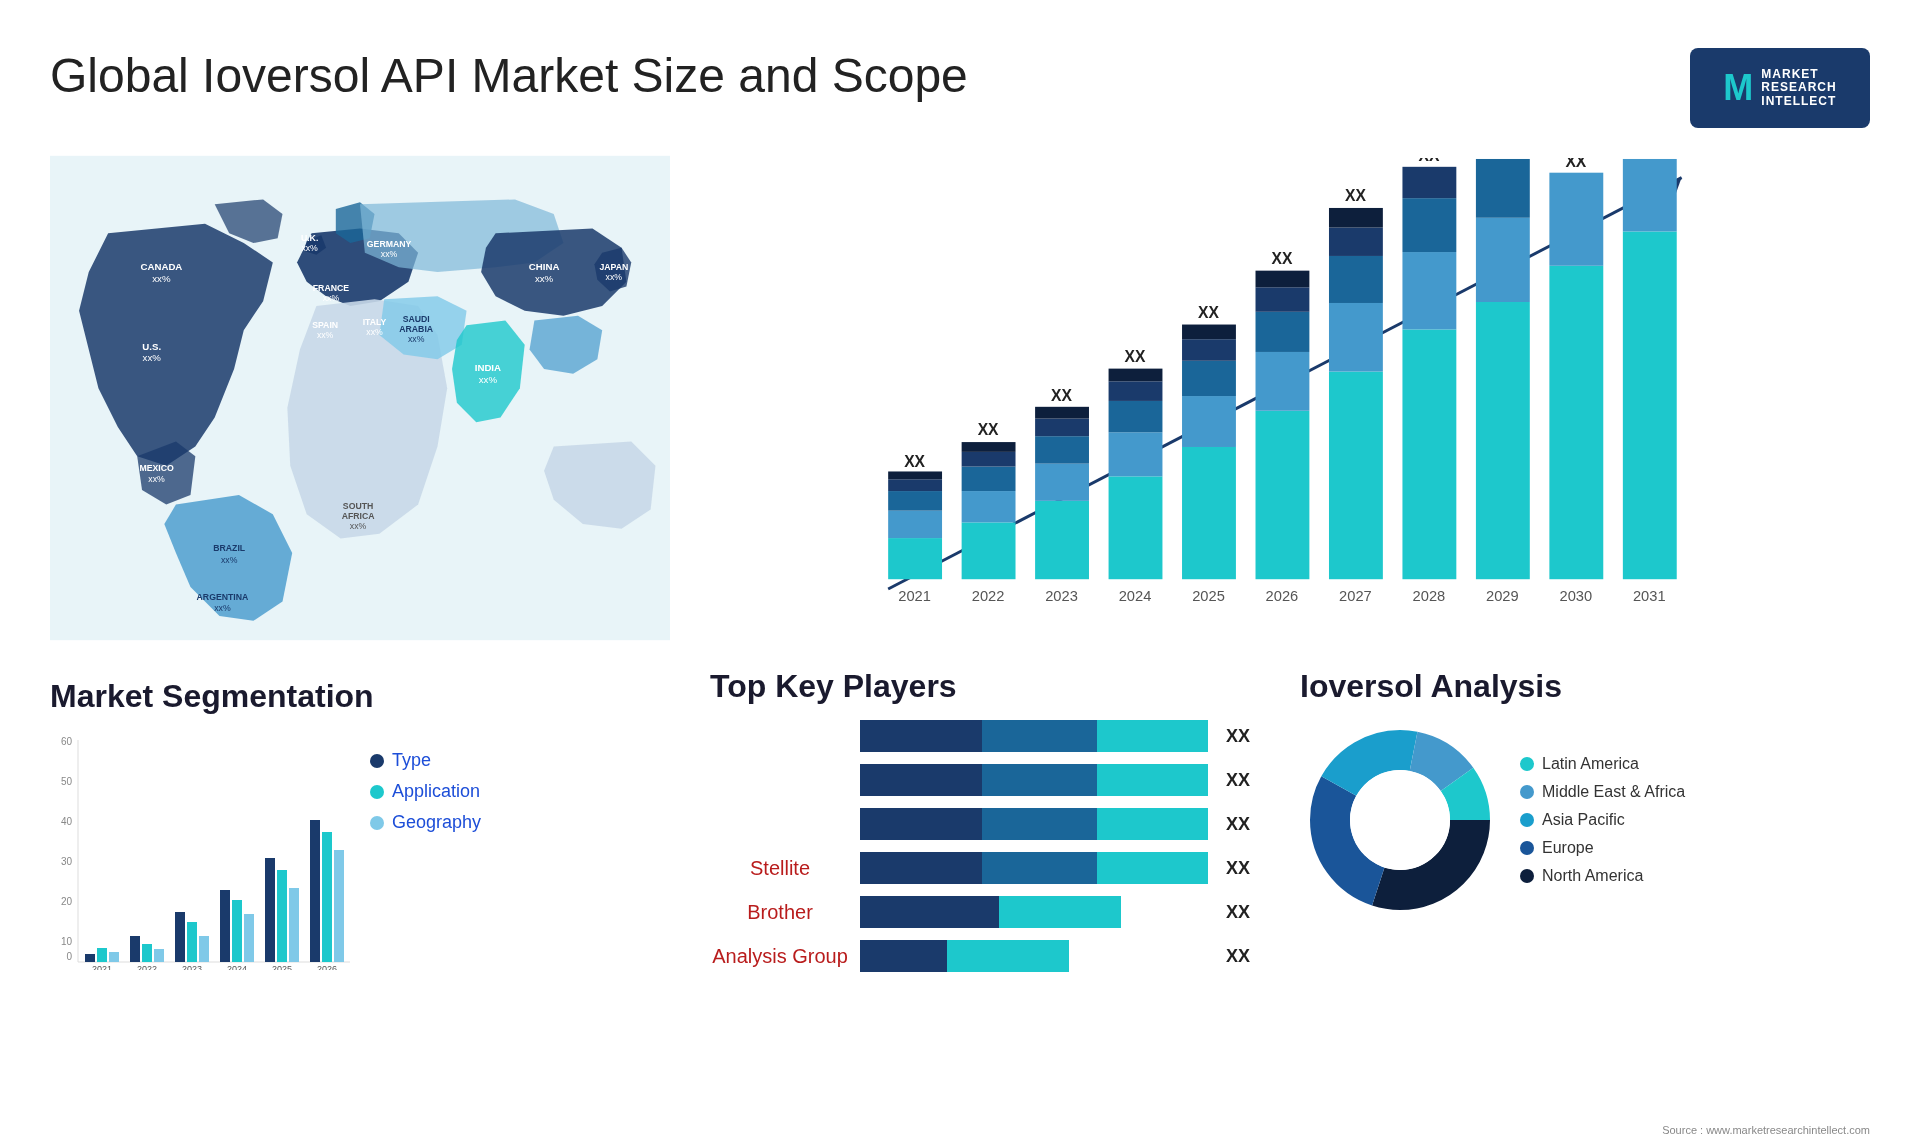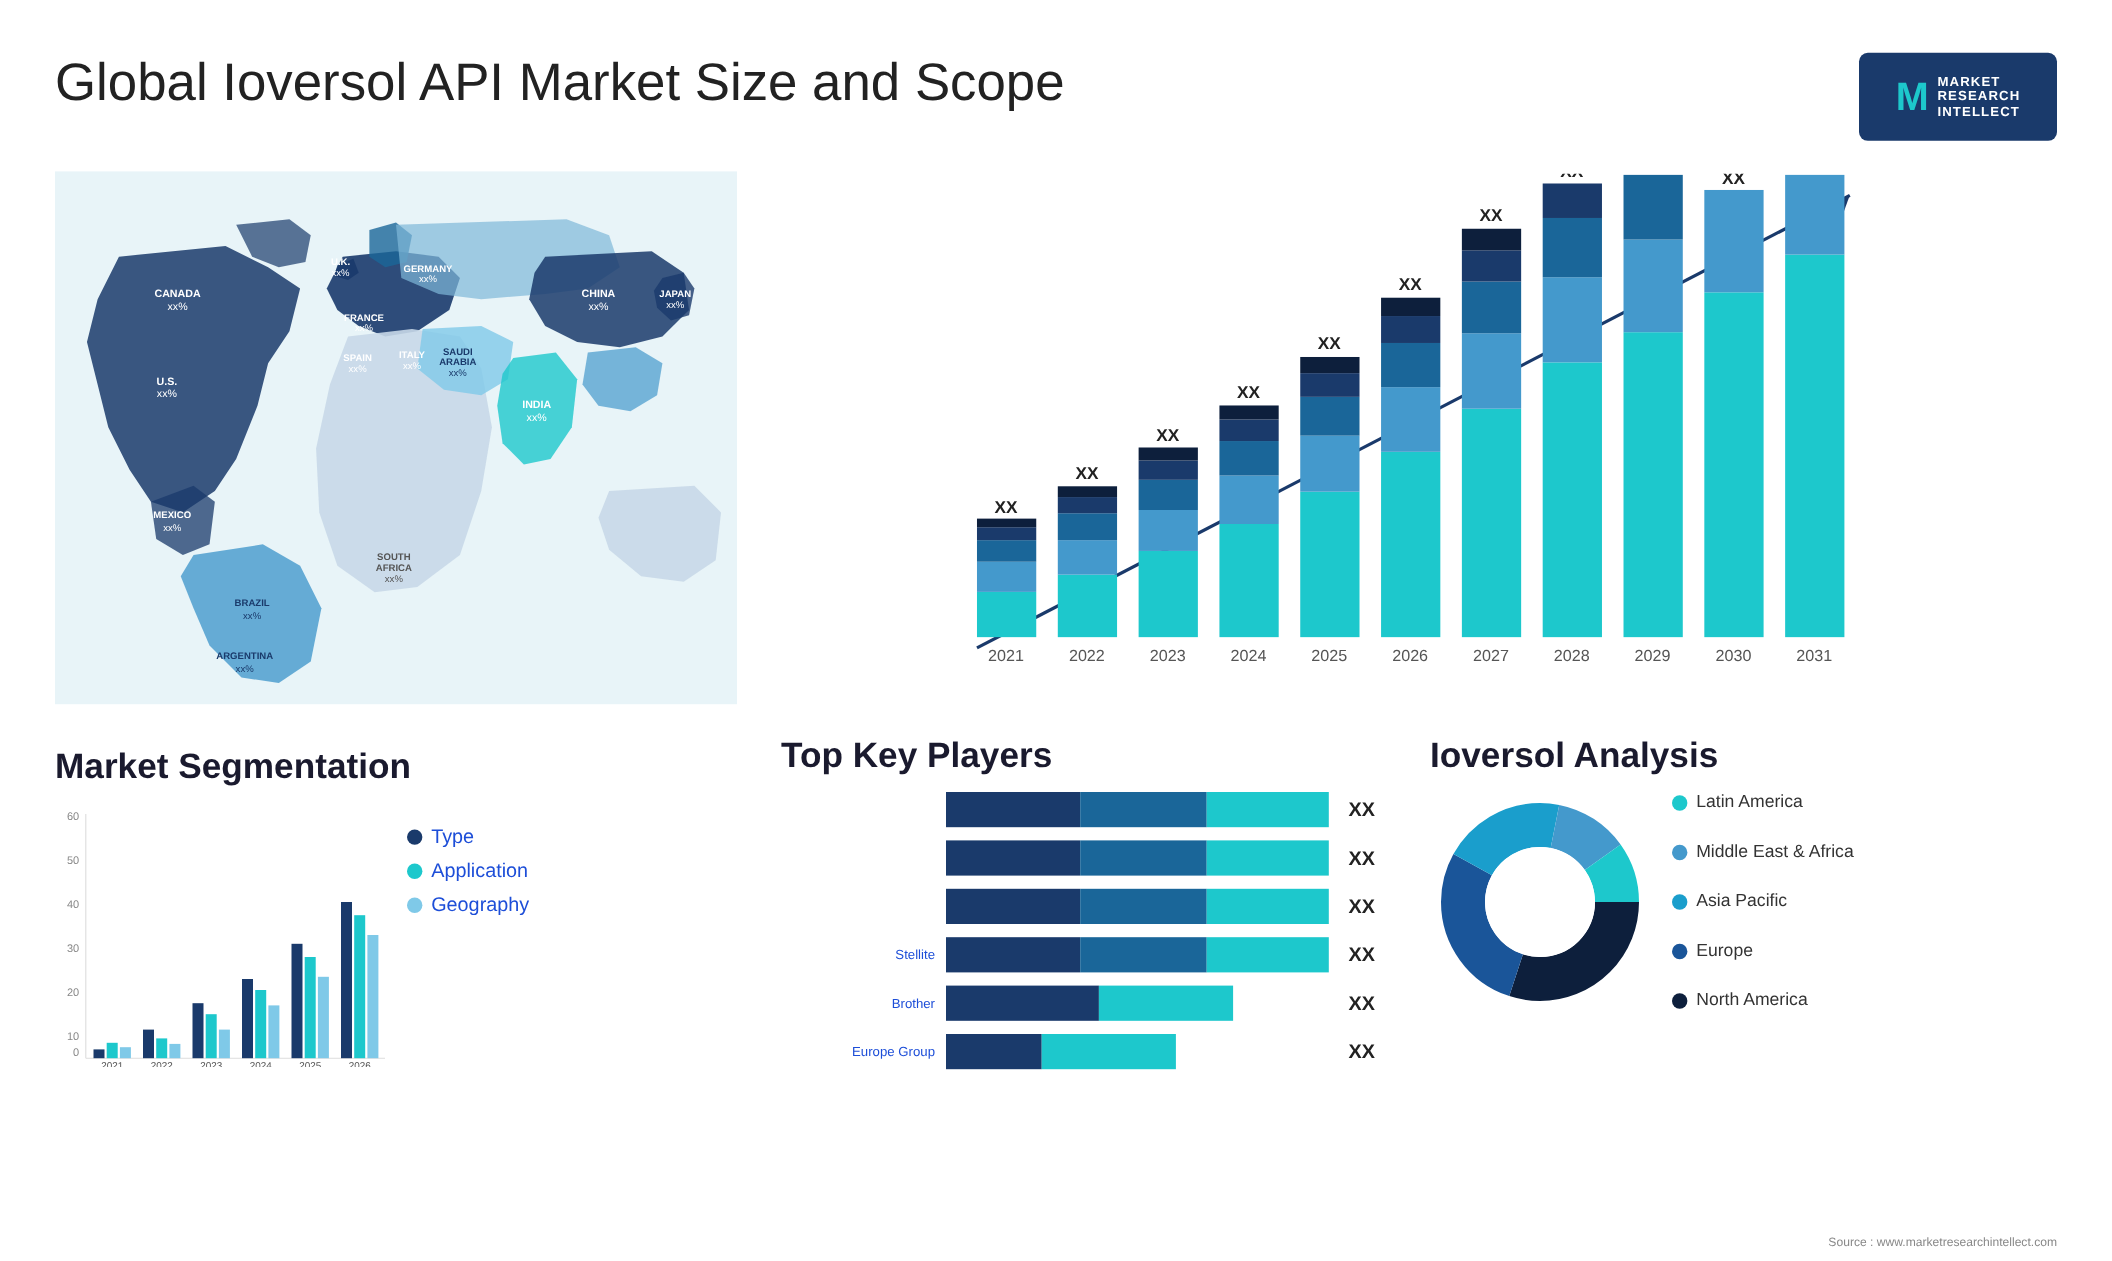--- a/index.html
+++ b/index.html
@@ -151,23 +151,23 @@
 
     .player-row {
       display: flex;
       align-items: center;
       margin-bottom: 12px;
       gap: 10px;
     }
 
     .player-name {
       width: 140px;
-      font-size: 12px;
-      color: #1d4ed8;
-      text-align: right;
+      font-size: 20px;
+      color: #b91c1c;
+      text-align: center;
       flex-shrink: 0;
     }
 
     .player-bar-container {
       flex: 1;
       height: 32px;
       display: flex;
     }
 
     .player-bar-seg {
@@ -189,21 +189,21 @@
 
     .regional-content {
       display: flex;
       align-items: center;
       gap: 20px;
     }
 
     .regional-legend {
       display: flex;
       flex-direction: column;
-      gap: 27px;
+      gap: 10px;
     }
 
     .reg-legend-item {
       display: flex;
       align-items: center;
       gap: 8px;
       font-size: 16px;
       color: #333;
     }
 
@@ -545,21 +545,21 @@
         </div>
         <div class="player-row">
           <div class="player-name">Brother</div>
           <div class="player-bar-container">
             <div class="player-bar-seg" style="width:40%;background:#1a3a6b;"></div>
             <div class="player-bar-seg" style="width:35%;background:#1dc8cc;"></div>
           </div>
           <span class="player-xx">XX</span>
         </div>
         <div class="player-row">
-          <div class="player-name">Europe Group</div>
+          <div class="player-name">Analysis Group</div>
           <div class="player-bar-container">
             <div class="player-bar-seg" style="width:25%;background:#1a3a6b;"></div>
             <div class="player-bar-seg" style="width:35%;background:#1dc8cc;"></div>
           </div>
           <span class="player-xx">XX</span>
         </div>
       </div>
 
       <div class="regional-section">
         <div class="section-title">Ioversol Analysis</div>

